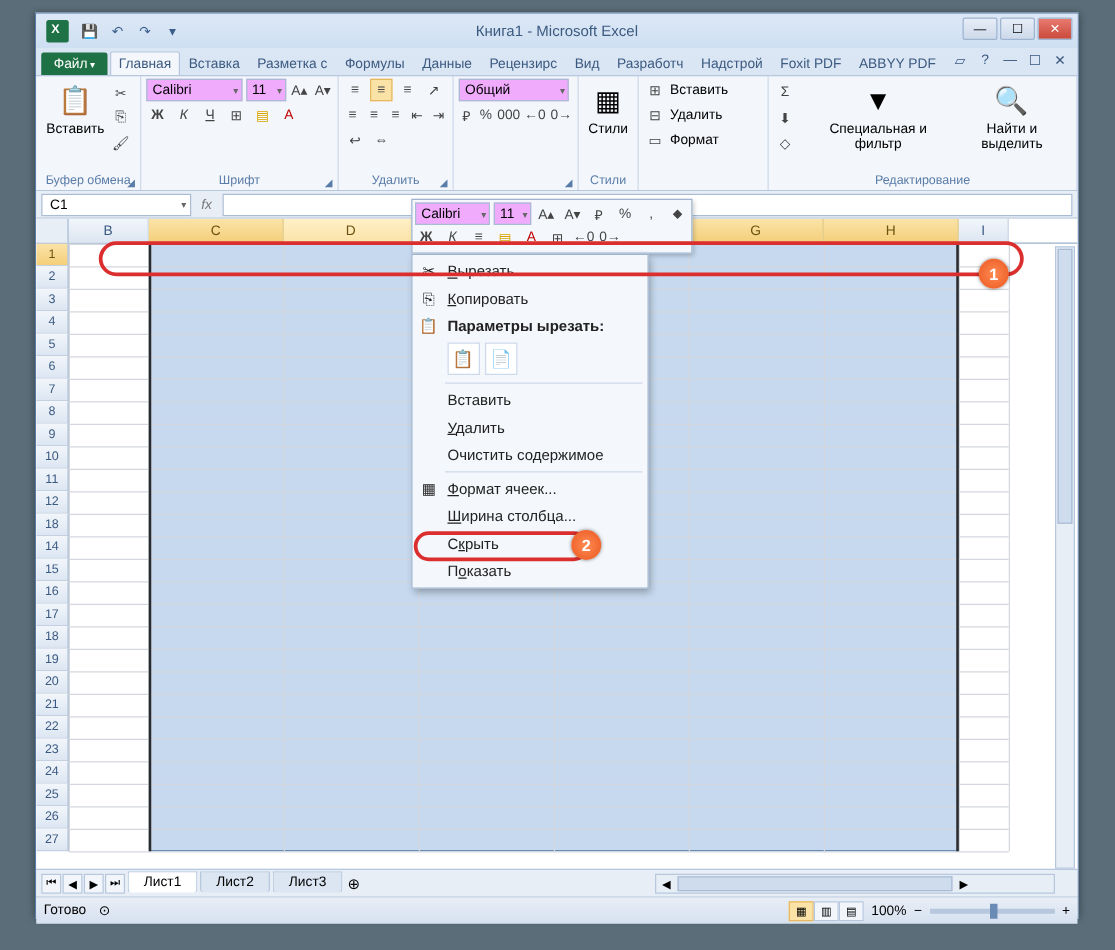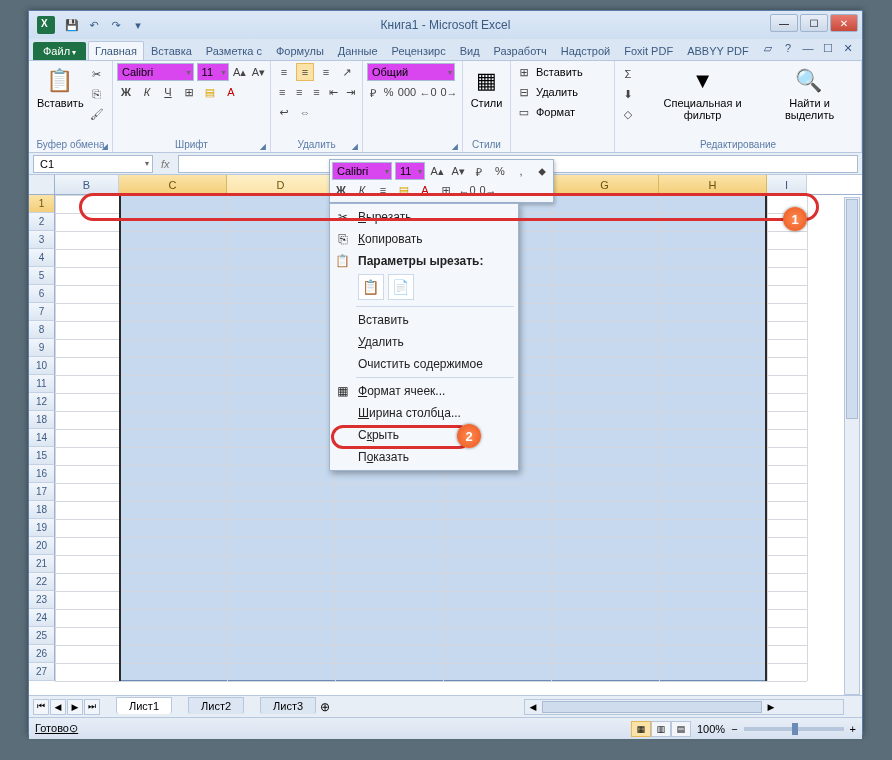--- a/index.html
+++ b/index.html
@@ -30,21 +30,21 @@
 .ribbon { height:92px; background:#f3f6fb; border-bottom:1px solid #b7c8de; display:flex; font-size:11px; }
 .group { border-right:1px solid #cdd9ea; padding:2px 4px 0; display:flex; flex-direction:column; justify-content:space-between; }
 .group-label { text-align:center; color:#5a7ca8; font-size:10px; padding-bottom:2px; position:relative; }
 .group-label .dlg { position:absolute; right:0; bottom:1px; font-size:8px; color:#5a7ca8; }
 .big-btn { display:flex; flex-direction:column; align-items:center; padding:2px 4px; }
 .big-btn .ico { width:32px; height:32px; display:flex; align-items:center; justify-content:center; font-size:22px; }
 .big-btn .lbl { font-size:11px; text-align:center; line-height:1.1; }
 .row { display:flex; gap:3px; align-items:center; margin-bottom:2px; }
 .mini { width:18px; height:18px; border:1px solid transparent; display:flex; align-items:center; justify-content:center; font-size:11px; color:#444; }
 .mini.active { background:#fbe3a8; border-color:#e6b95e; }
-.combo { height:18px; border:1px solid #a9bcd4; background:#d946ef; font-size:11px; padding:0 14px 0 4px; position:relative; display:flex; align-items:center; }
+.combo { height:18px; border:1px solid #a9bcd4; background:#f0abfc; font-size:11px; padding:0 14px 0 4px; position:relative; display:flex; align-items:center; }
 .combo::after { content:"▾"; position:absolute; right:2px; font-size:8px; color:#666; }
 .clipboard-ico { font-size:26px; }
 
 
 .fxbar { height:22px; background:#e8eef6; border-bottom:1px solid #b7c8de; display:flex; align-items:center; font-size:11px; }
 .namebox { width:120px; height:18px; border:1px solid #a9bcd4; background:#fff; margin-left:4px; padding-left:6px; display:flex; align-items:center; position:relative; }
 .namebox::after { content:"▾"; position:absolute; right:3px; font-size:8px; color:#666; }
 .fx-sym { margin:0 8px; font-style:italic; color:#777; }
 .fx-input { flex:1; height:18px; border:1px solid #a9bcd4; background:#fff; margin-right:4px; }
 
@@ -78,21 +78,21 @@
 .ctxmenu .mi .mico { position:absolute; left:4px; width:18px; text-align:center; font-size:12px; }
 .ctxmenu .mi.hdr { font-weight:bold; }
 .ctxmenu .msep { height:1px; background:#cdd9ea; margin:2px 4px 2px 26px; }
 .ctxmenu .paste-row { display:flex; gap:4px; padding:2px 0 4px 28px; }
 .ctxmenu .pbtn { width:26px; height:26px; border:1px solid #cdd9ea; background:#fff; display:flex; align-items:center; justify-content:center; font-size:14px; }
 
 
 .sheettabs { height:22px; background:#e8eef6; border-top:1px solid #b7c8de; display:flex; align-items:center; font-size:11px; position:relative; }
 .sheettabs .nav { display:flex; margin-left:4px; gap:1px; }
 .sheettabs .nav span { width:16px; height:16px; border:1px solid #b7c8de; background:#f2f6fb; display:flex; align-items:center; justify-content:center; font-size:9px; }
-.stab { padding:2px 12px; background:#fff; border:1px solid #b7c8de; border-bottom:none; margin-left:16px; border-radius:0 0 3px 3px; transform:translateY(-1px); }
+.stab { padding:2px 12px; background:#fff; border:1px solid #b7c8de; border-bottom:none; margin-left:2px; border-radius:0 0 3px 3px; transform:translateY(-1px); }
 .stab.inactive { background:#dce6f2; }
 .hscroll { position:absolute; right:18px; width:320px; height:16px; background:#e8eef6; border:1px solid #b7c8de; display:flex; }
 .hscroll .thumb { width:220px; background:#cfdcee; border:1px solid #a9bcd4; margin:1px; }
 .hscroll .arr { width:16px; display:flex; align-items:center; justify-content:center; font-size:9px; }
 .vscroll { position:absolute; right:2px; top:186px; width:16px; height:498px; background:#e8eef6; border:1px solid #b7c8de; }
 .vscroll .thumb { height:220px; background:#cfdcee; border:1px solid #a9bcd4; margin:1px; }
 
 
 .status { height:22px; background:linear-gradient(#e8eef6,#d6e1f0); border-top:1px solid #b7c8de; display:flex; align-items:center; font-size:11px; padding:0 6px; justify-content:space-between; }
 .status .right { display:flex; align-items:center; gap:6px; }
@@ -381,21 +381,21 @@
       </div>
     <span style="margin-left:4px;font-size:12px;">⊕</span>
     <div class="hscroll">
       <div class="arr">◀</div>
         <div class="thumb"></div>
         <div class="arr">▶</div>
     </div>
   </div>
 
   <div class="status">
-    <div style="display:flex;text-decoration:underline;">
+    <div style="display:flex;gap:10px;">
       <span>Готово</span>
       <span>⊙</span>
     </div>
     <div class="right">
       <div class="viewbtns">
         <span class="active">▦</span>
         <span>▥</span>
         <span>▤</span>
       </div>
       <span>100%</span>

